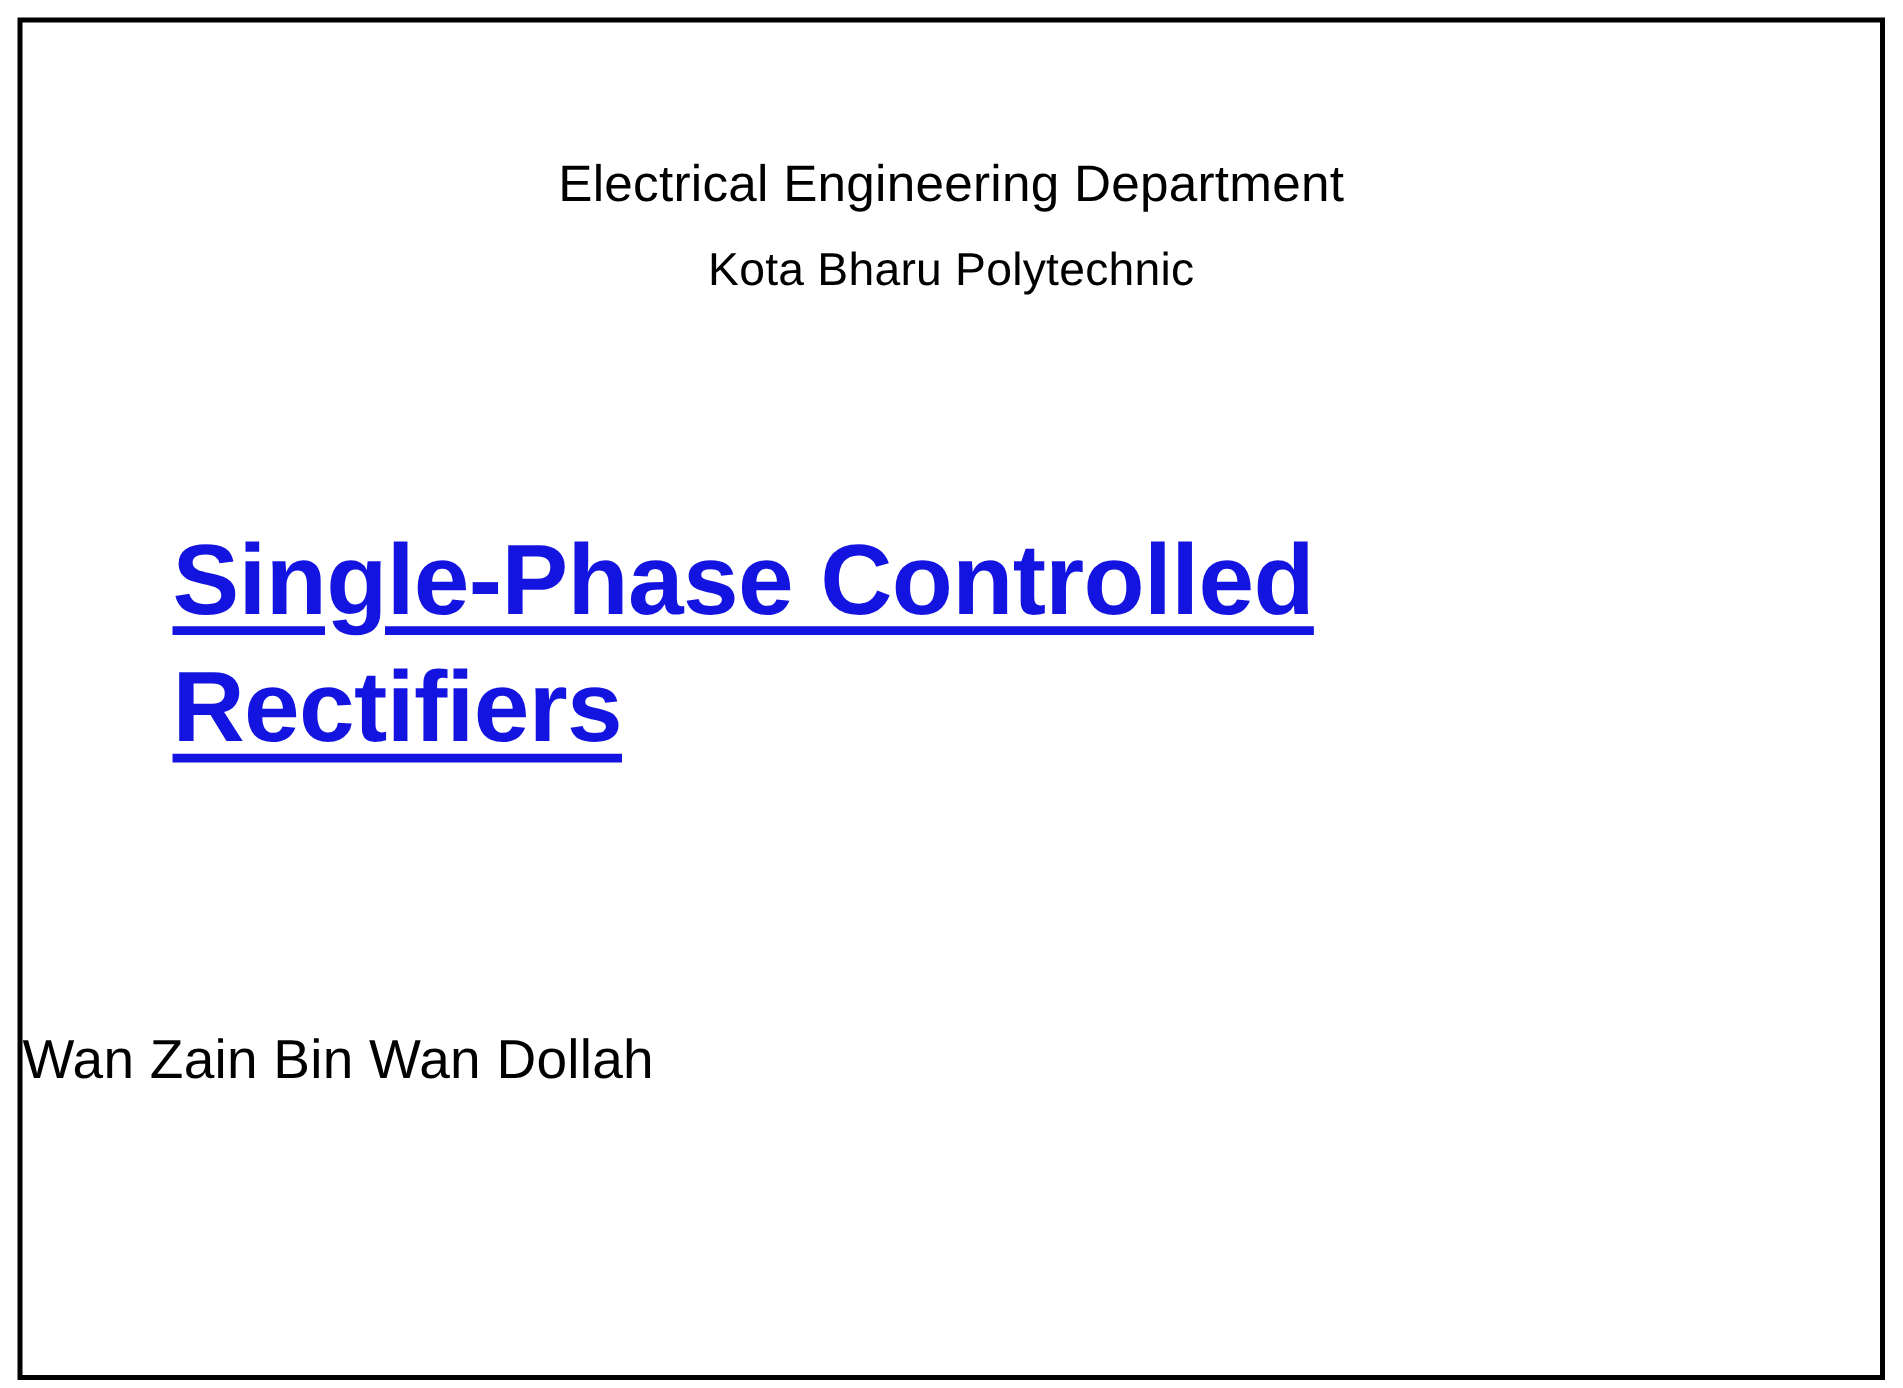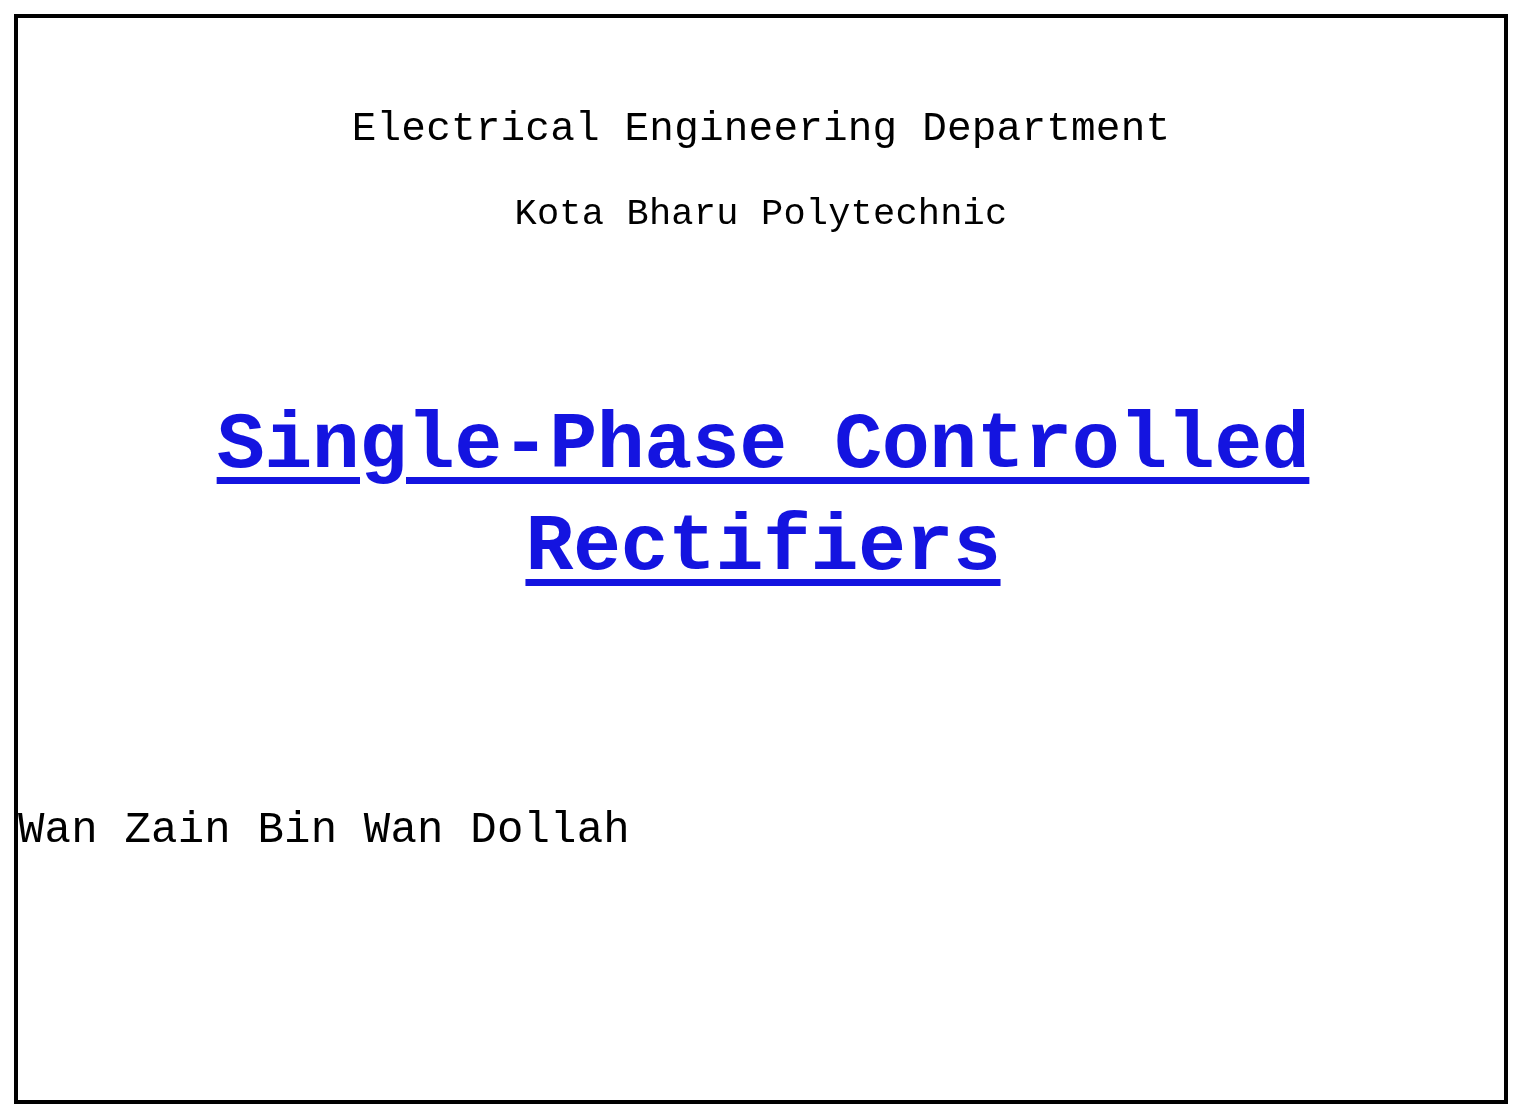--- a/index.html
+++ b/index.html
@@ -24,52 +24,50 @@
     top: 14px;
     width: 1494px;
     height: 1090px;
     border: 4px solid #000000;
     box-sizing: border-box;
     pointer-events: none;
   }
   .content {
     position: absolute;
     left: 18px;
-    top: 0;
+    top: 18px;
     width: 1486px;
     height: 1082px;
     box-sizing: border-box;
-    font-family: Liberation Mono, monospace;
   }
   .dept-block {
     position: absolute;
     left: 0;
     top: 105px;
     width: 1486px;
     text-align: center;
   }
   .dept-line-1 {
     font-size: 41px;
     color: #000000;
     line-height: 1.2;
     letter-spacing: 0.2px;
   }
   .dept-line-2 {
     font-size: 37px;
     color: #000000;
     line-height: 1.2;
-    margin-top: 38px;
+    margin-top: 22px;
     letter-spacing: 0.2px;
   }
   .title-block {
     position: absolute;
     left: 120px;
     top: 395px;
     width: 1250px;
-    text-align: center;
   }
   .title-text {
     display: inline;
     font-size: 80px;
     font-weight: bold;
     color: #1414e0;
     text-decoration: underline;
     text-decoration-thickness: 7px;
     text-underline-offset: 10px;
     line-height: 1.28;

